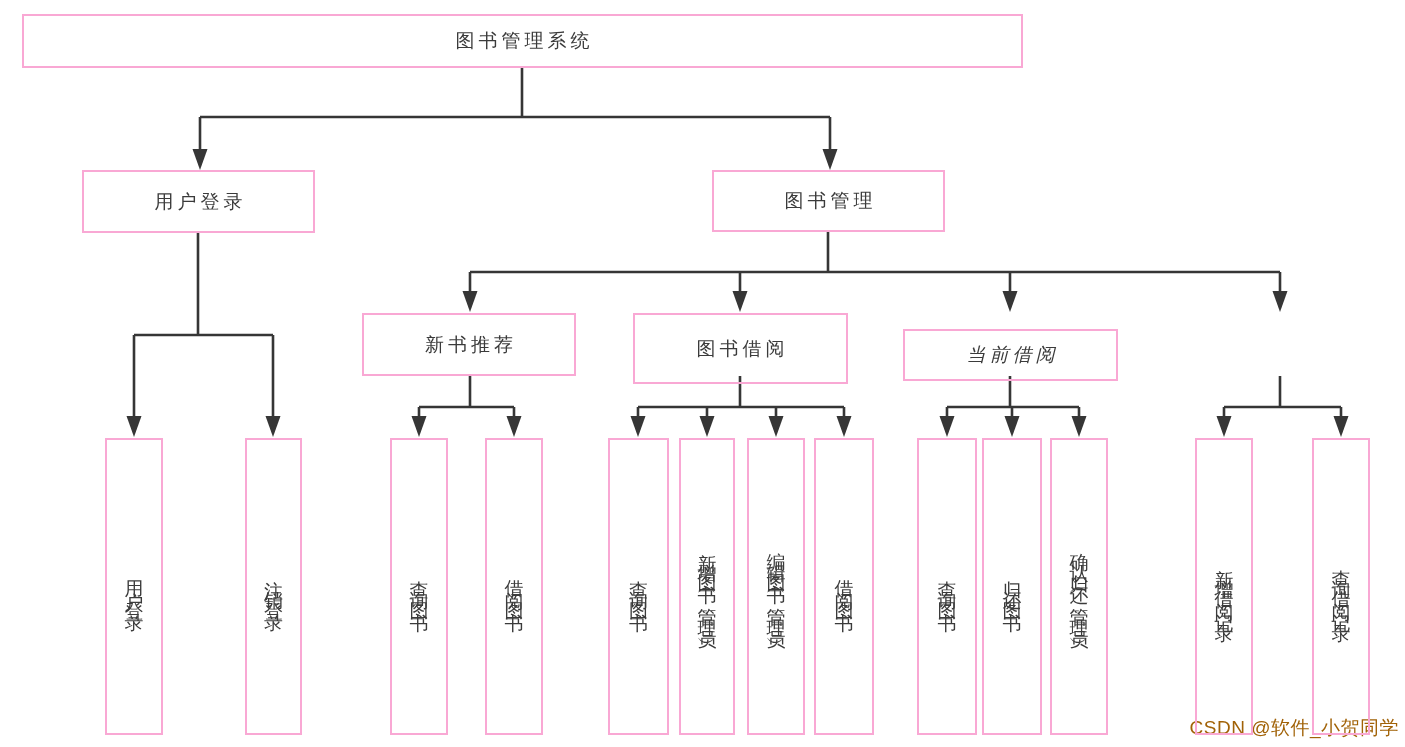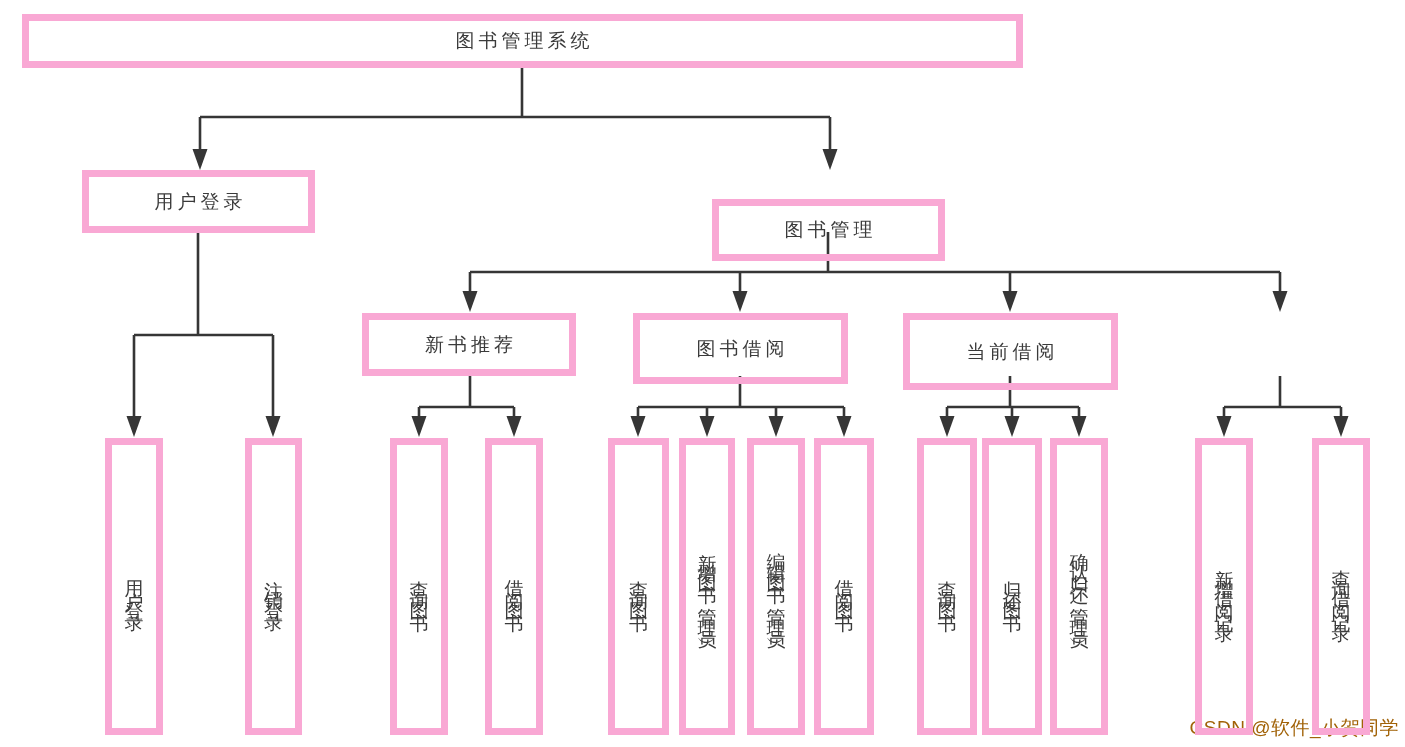--- a/index.html
+++ b/index.html
@@ -5,21 +5,21 @@
   html,body { margin:0; padding:0; background:#ffffff; }
   .canvas {
     position:relative;
     width:1405px; height:747px;
     background:#ffffff;
     font-family:"Liberation Sans", sans-serif;
     overflow:hidden;
   }
   .box {
     position:absolute;
-    border:7px solid #f9a8d4;
+    border:2px solid #f9a8d4;
     box-sizing:border-box;
     background:transparent;
     z-index:2;
   }
   .hbox {
     display:flex; align-items:center; justify-content:center;
     font-size:19px; letter-spacing:4px; text-indent:4px;
     color:#3b3b3b; white-space:nowrap;
   }
   .vbox span {
@@ -81,25 +81,25 @@
       <path d="M1004.5,416 L1019.5,416 L1012,437 Z"></path>
       <path d="M1071.5,416 L1086.5,416 L1079,437 Z"></path>
       <path d="M1216.5,416 L1231.5,416 L1224,437 Z"></path>
       <path d="M1333.5,416 L1348.5,416 L1341,437 Z"></path>
     </g>
   </svg>
 
   <div class="box hbox" style="left:22px; top:14px; width:1001px; height:54px;">图书管理系统</div>
 
   <div class="box hbox" style="left:82px; top:170px; width:233px; height:63px;">用户登录</div>
-  <div class="box hbox" style="left:712px; top:170px; width:233px; height:62px;margin-top:29px;">图书管理</div>
+  <div class="box hbox" style="left:712px; top:170px; width:233px; height:62px;">图书管理</div>
 
   <div class="box hbox" style="left:362px; top:313px; width:214px; height:63px;">新书推荐</div>
   <div class="box hbox" style="left:633px; top:313px; width:215px; height:71px;">图书借阅</div>
-  <div class="box hbox" style="left:903px; top:313px; width:215px; height:77px;">当前借阅</div>
+  <div class="box hbox" style="left:903px; top:329px; width:215px; height:52px;font-style:italic;">当前借阅</div>
 
   <div class="box vbox" style="left:105px; top:438px; width:58px; height:297px;">
     <span>用户登录</span>
   </div>
   <div class="box vbox" style="left:245px; top:438px; width:57px; height:297px;">
     <span>注销登录</span>
   </div>
 
   <div class="box vbox" style="left:390px; top:438px; width:58px; height:297px;">
     <span>查询图书</span>

